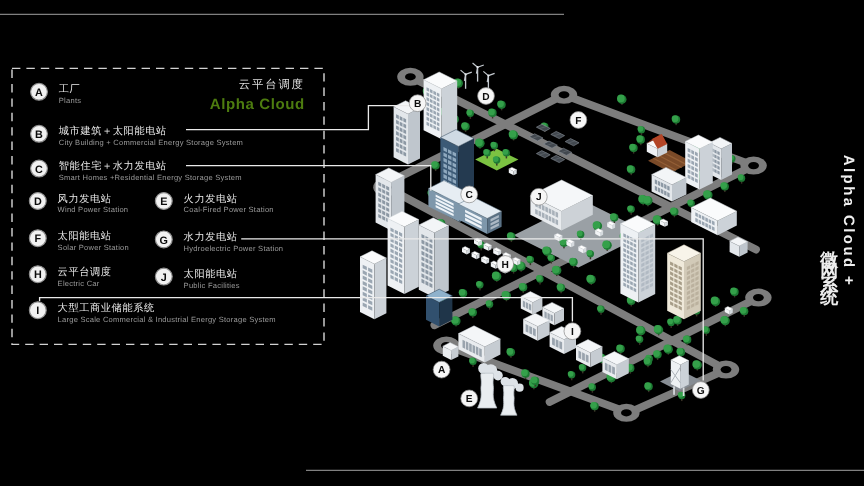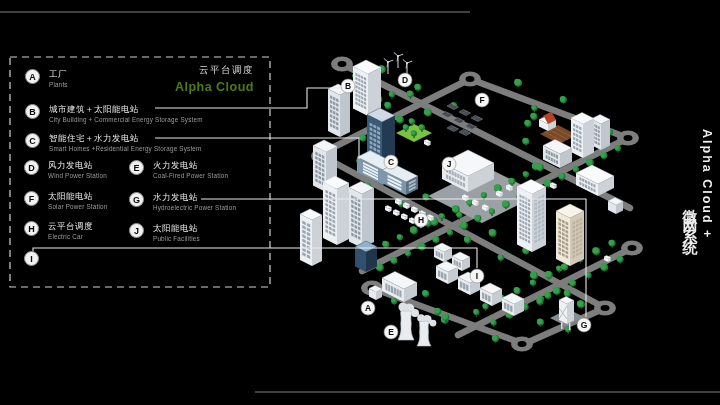--- a/index.html
+++ b/index.html
@@ -1210,17 +1210,21 @@
     </div>
     <div class="legend-item" style="left: 129px; top: 223px;">
       <div class="lcircle">J</div>
       <div class="ltext">
         <div class="lzh">太阳能电站</div>
         <div class="len">Public Facilities</div>
       </div>
     </div>
     <div class="legend-item" style="left: 24px; top: 251px;">
       <div class="lcircle">I</div>
+      <div class="ltext">
+        <div class="lzh">大型工商业储能系统</div>
+        <div class="len">Large Scale Commercial &amp; Industrial Energy Storage System</div>
+      </div>
     </div>
   </div>
 
 <div class="side-latin">Alpha Cloud +</div>
 <div class="side-cjk">微网系统</div>
 
 </body></html>

